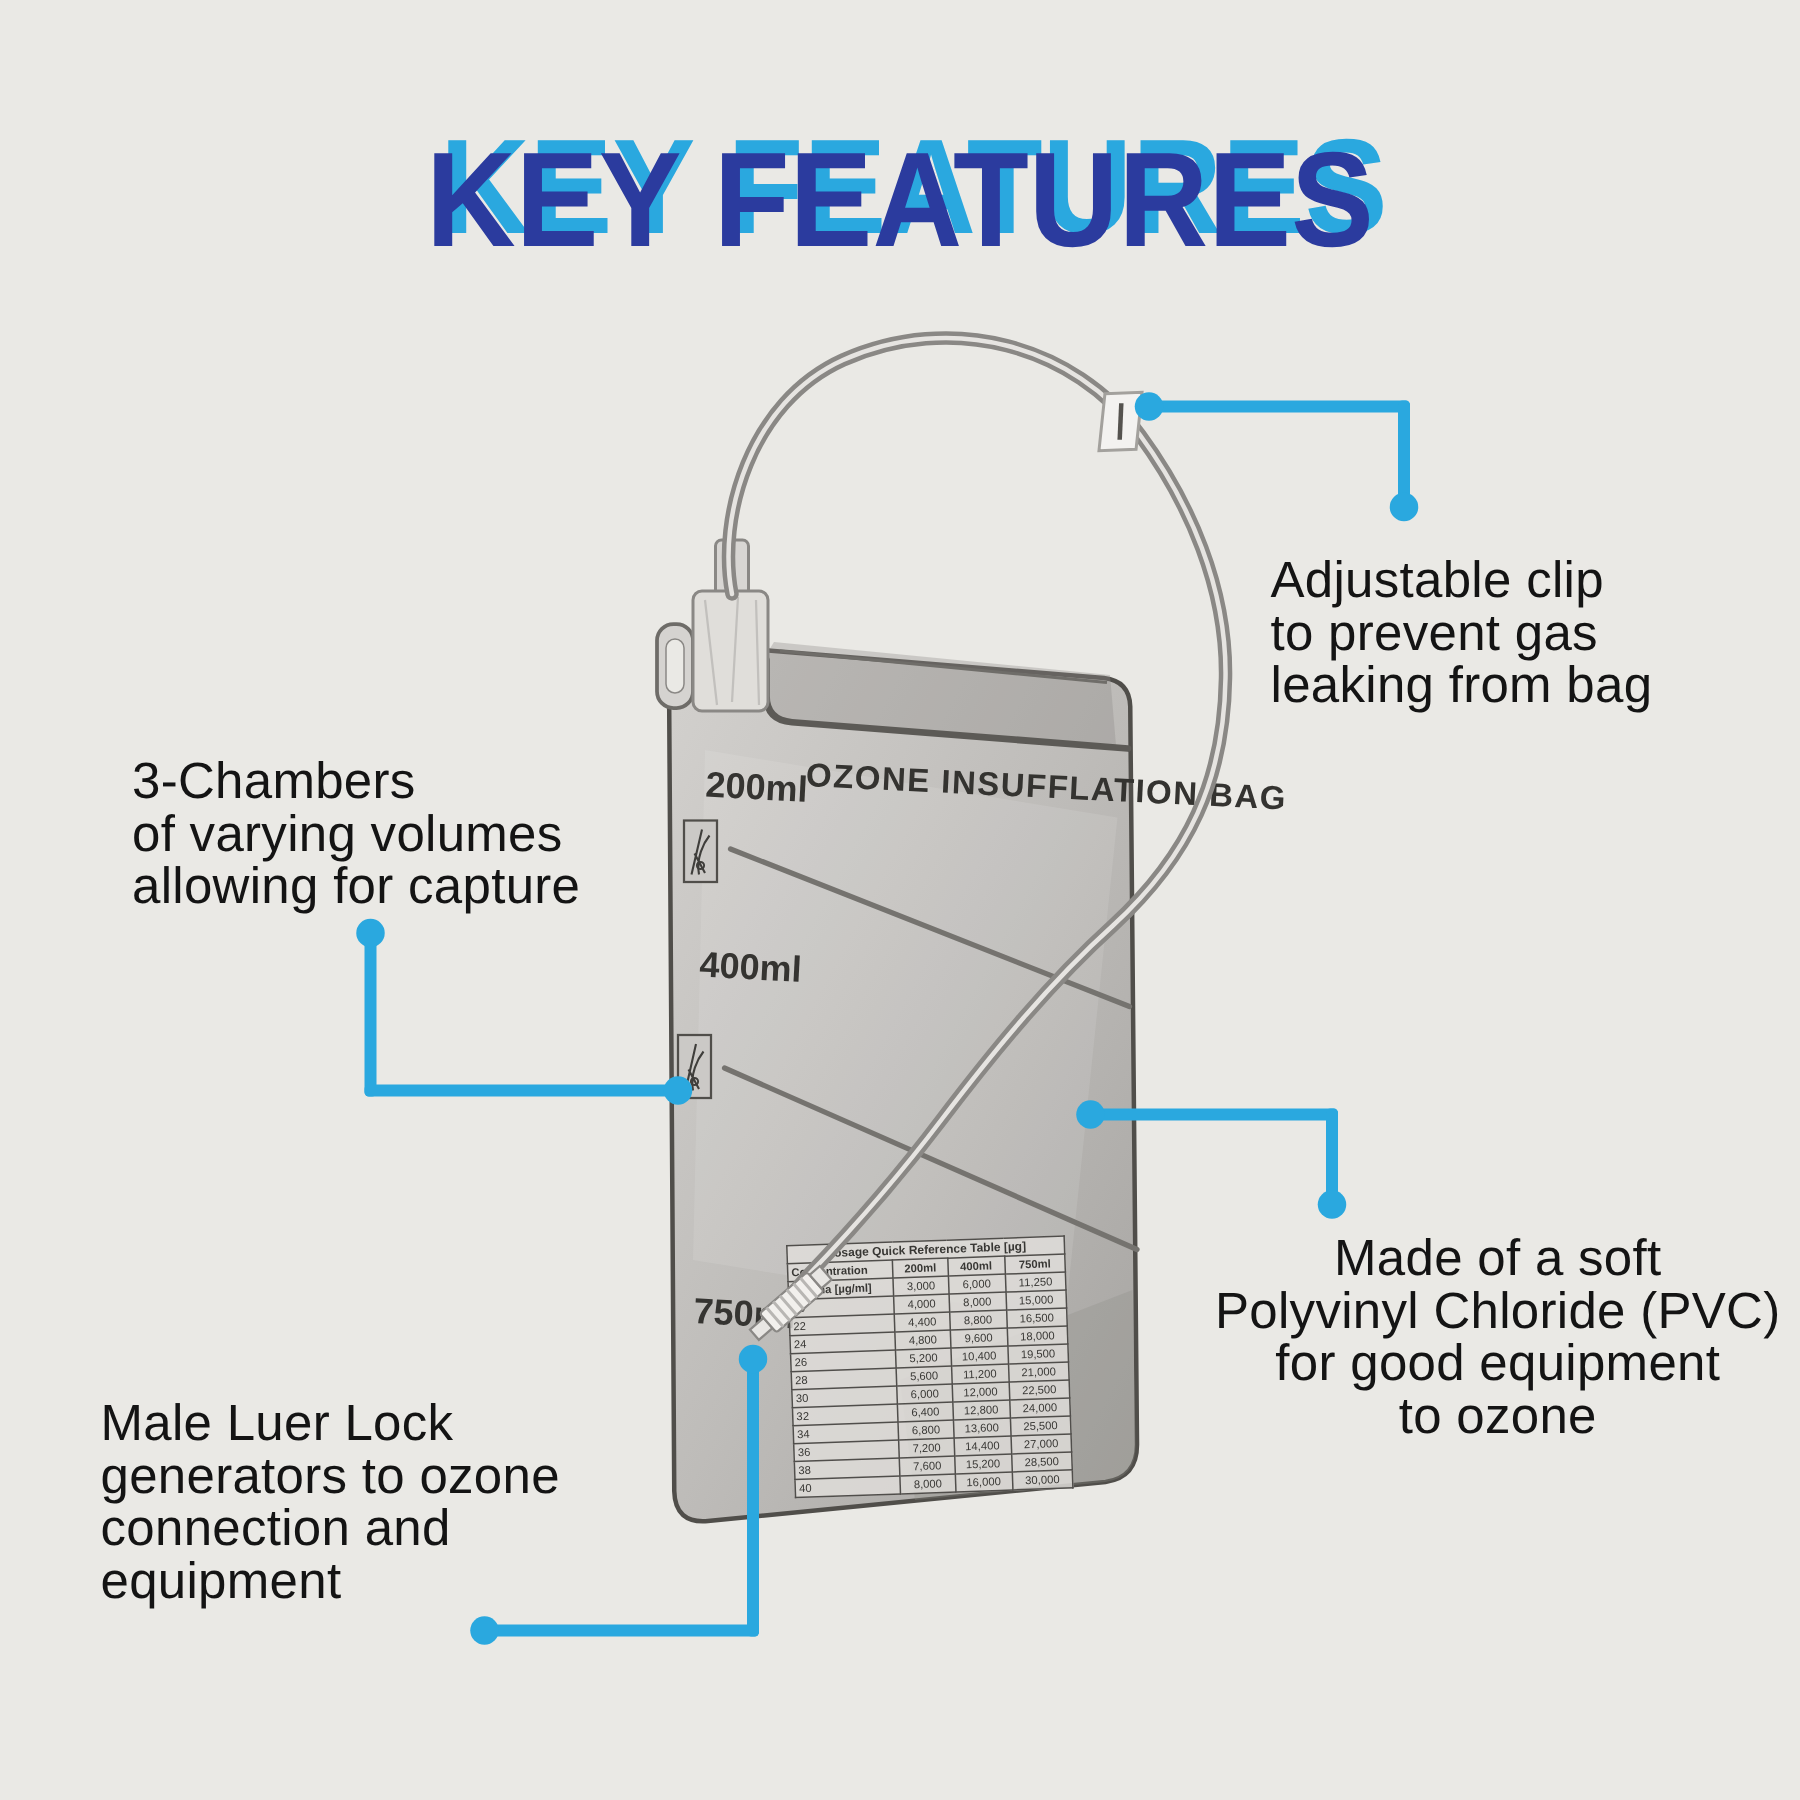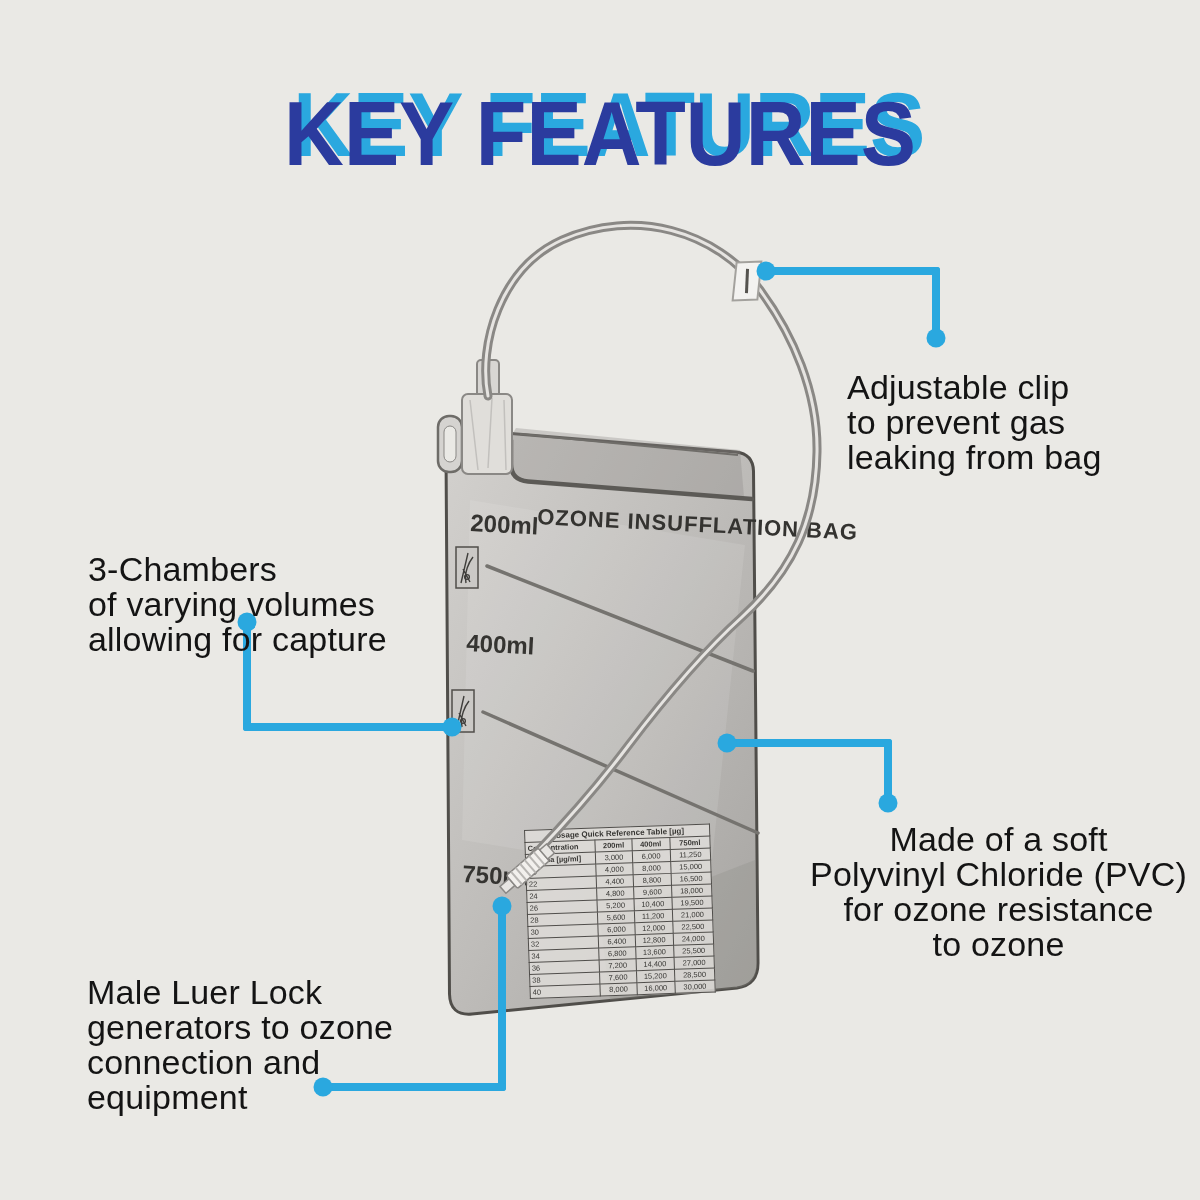--- a/index.html
+++ b/index.html
@@ -245,33 +245,33 @@
 <div class="hline" style="left:323px;top:1083px;width:183px;height:8px;"></div>
 <div class="dot" style="left:502px;top:906px;"></div>
 <div class="dot" style="left:323px;top:1087px;"></div>
 
 <div class="callout" style="left:847px;top:370px;">
   <div>Adjustable clip</div>
   <div>to prevent gas</div>
   <div>leaking from bag</div>
 </div>
 
-<div class="callout" style="left:88px;top:504px;margin-top:48px;">
+<div class="callout" style="left:88px;top:504px;">
   <div>3-Chambers</div>
   <div>of varying volumes</div>
   <div>allowing for capture</div>
 </div>
 
 <div class="callout" style="left:810px;top:822px;text-align:center;">
   <div>Made of a soft</div>
   <div>Polyvinyl Chloride (PVC)</div>
-  <div>for ozone resistance</div>
+  <div>for good equipment</div>
   <div>to ozone</div>
 </div>
 
-<div class="callout" style="left:67px;top:975px;margin-left:20px;">
+<div class="callout" style="left:67px;top:932px;">
   <div>Male Luer Lock</div>
   <div>generators to ozone</div>
   <div>connection and</div>
   <div>equipment</div>
 </div>
 
 <div class="title">KEY FEATURES</div>
 
 </body></html>

